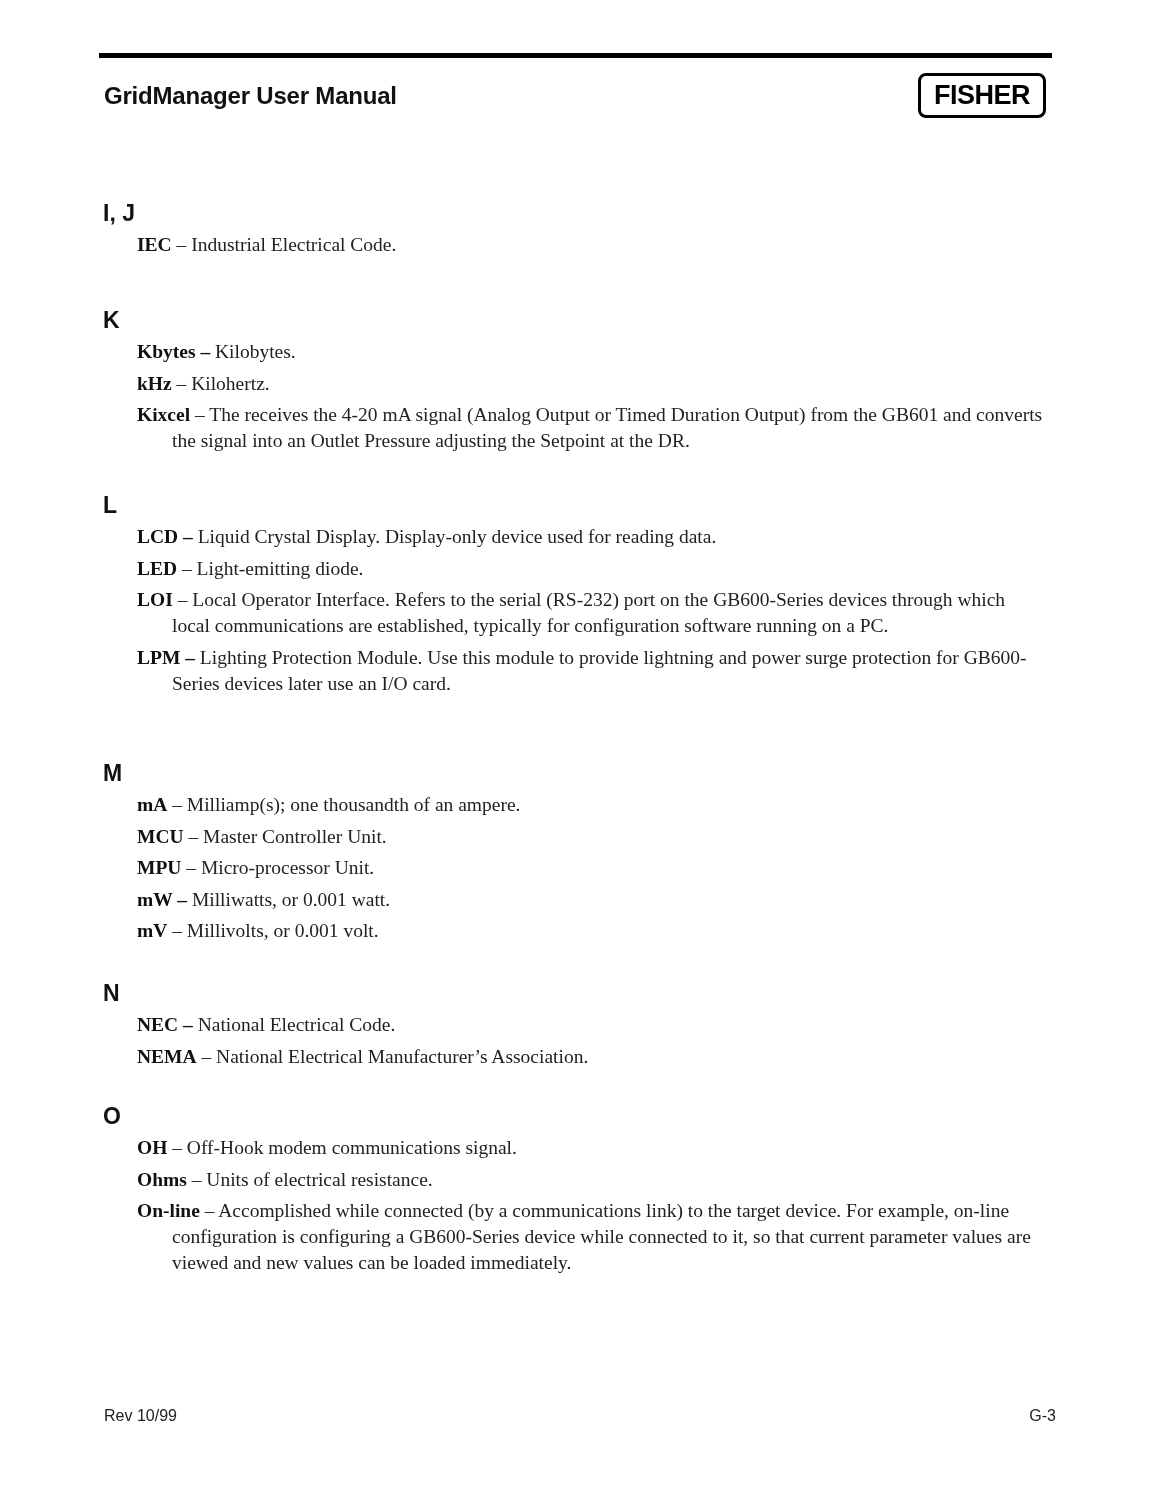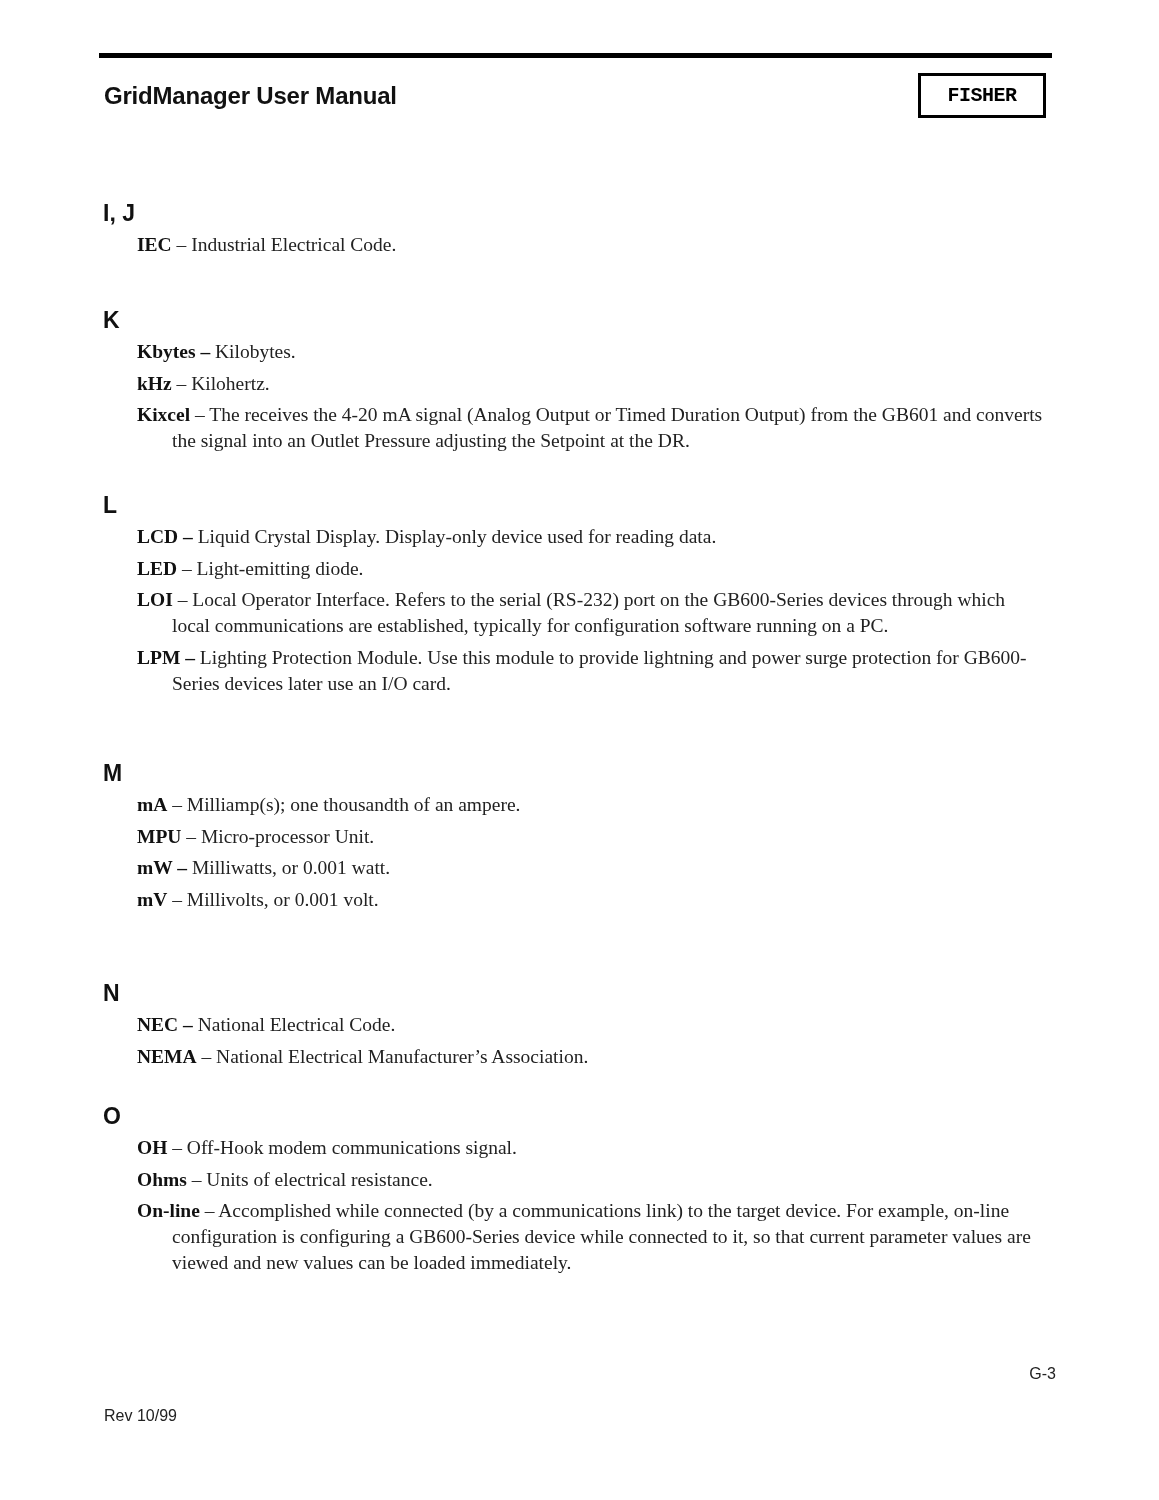--- a/index.html
+++ b/index.html
@@ -1,26 +1,26 @@
 <!DOCTYPE html>
 <html><head>
 <meta charset="utf-8">
 <style>
   html, body { margin: 0; padding: 0; background: #ffffff; }
   body { width: 1159px; height: 1500px; position: relative; overflow: hidden; color: #111; }
   .rule { position: absolute; left: 99px; top: 53px; width: 953px; height: 5px; background: #000; }
   .header-title { position: absolute; left: 104px; top: 82px; font-family: "Liberation Sans", sans-serif; font-weight: bold; font-size: 24px; color: #111; letter-spacing: -0.2px; }
-  .logo { position: absolute; left: 918px; top: 73px; width: 128px; height: 45px; border: 3px solid #000; border-radius: 0; box-sizing: border-box; display: flex; align-items: center; justify-content: center; font-family: Liberation Mono, monospace; font-weight: bold; font-size: 20px; letter-spacing: -0.5px; color: #000; transform: scaleX(1.0); }
+  .logo { position: absolute; left: 918px; top: 73px; width: 128px; height: 45px; border: 3px solid #000; border-radius: 8px; box-sizing: border-box; display: flex; align-items: center; justify-content: center; font-family: Liberation Sans, sans-serif; font-weight: bold; font-size: 27px; letter-spacing: -0.5px; color: #000; transform: scaleX(1.0); }
   .content { position: absolute; left: 103px; top: 0; width: 940px; }
   .section { position: absolute; left: 0; width: 940px; }
   .letter { font-family: "Liberation Sans", sans-serif; font-weight: bold; font-size: 23px; line-height: 26px; color: #111; margin: 0 0 6px 0; }
   .entry { font-family: "Liberation Serif", serif; font-size: 19.5px; line-height: 26px; color: #222; margin: 0 0 5.5px 34px; padding-left: 35px; text-indent: -35px; }
   .term { font-weight: bold; color: #111; }
   .footer-left { position: absolute; left: 104px; top: 1407px; font-family: "Liberation Sans", sans-serif; font-size: 16px; color: #222; text-align: right; }
-  .footer-right { position: absolute; right: 103px; top: 1365px; font-family: "Liberation Sans", sans-serif; font-size: 16px; color: #222; }
+  .footer-right { position: absolute; right: 103px; top: 1407px; font-family: "Liberation Sans", sans-serif; font-size: 16px; color: #222; }
 </style>
 </head>
 <body>
 
 <div class="rule"></div>
 <div class="header-title">GridManager User Manual</div>
 <div class="logo">FISHER</div>
 
 <div class="content">
 
@@ -40,20 +40,21 @@
     <div class="letter">L</div>
     <div class="entry"><span class="term">LCD –</span><span> Liquid Crystal Display.  Display-only device used for reading data.</span></div>
     <div class="entry"><span class="term">LED</span><span> – Light-emitting diode.</span></div>
     <div class="entry"><span class="term">LOI</span><span> – Local Operator Interface.  Refers to the serial (RS-232) port on the GB600-Series devices through which local communications are established, typically for configuration software running on a PC.</span></div>
     <div class="entry"><span class="term">LPM –</span><span> Lighting Protection Module.  Use this module to provide lightning and power surge protection for GB600-Series devices later use an I/O card.</span></div>
   </div>
 
   <div class="section" style="top:760px;">
     <div class="letter">M</div>
     <div class="entry"><span class="term">mA</span><span> – Milliamp(s); one thousandth of an ampere.</span></div>
+    <div class="entry"><span class="term">MCU</span><span> – Master Controller Unit.</span></div>
     <div class="entry"><span class="term">MPU</span><span> – Micro-processor Unit.</span></div>
     <div class="entry"><span class="term">mW –</span><span> Milliwatts, or 0.001 watt.</span></div>
     <div class="entry"><span class="term">mV</span><span> – Millivolts, or 0.001 volt.</span></div>
   </div>
 
   <div class="section" style="top:980px;">
     <div class="letter">N</div>
     <div class="entry"><span class="term">NEC –</span><span> National Electrical Code.</span></div>
     <div class="entry"><span class="term">NEMA</span><span> – National Electrical Manufacturer’s Association.</span></div>
   </div>

